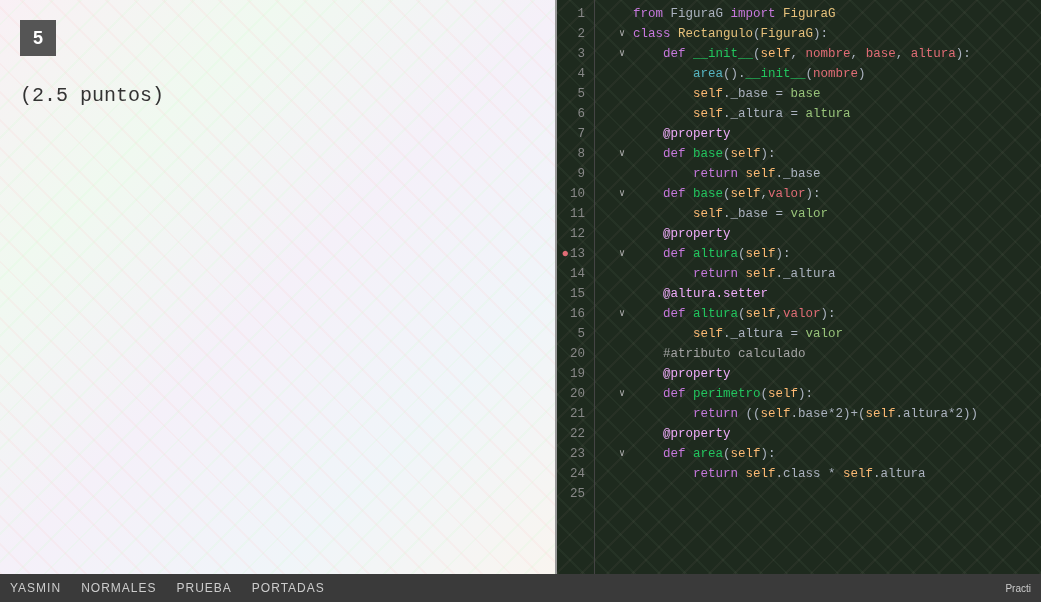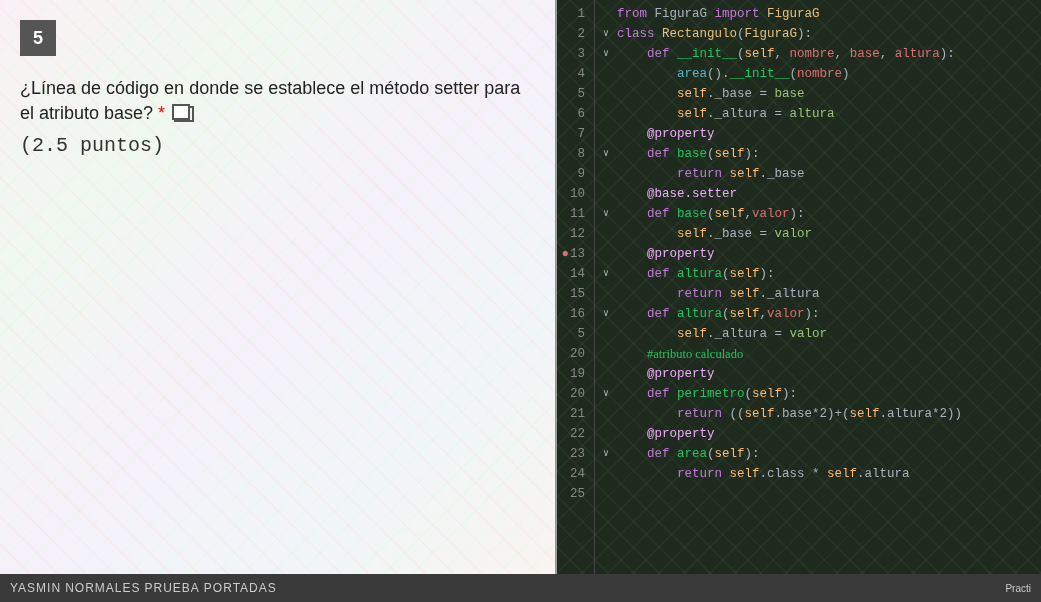--- a/index.html
+++ b/index.html
@@ -162,20 +162,21 @@
       margin-right: 1px;
     }
 
     .code-lines {
       flex: 1;
       padding: 4px 0 4px 8px;
       font-family: 'Courier New', monospace;
       font-size: 12.5px;
       line-height: 20px;
       overflow: hidden;
+      margin-left: 16px;
     }
 
     .code-line {
       display: flex;
       align-items: center;
       white-space: pre;
     }
 
     .collapse-arrow {
       display: inline-block;
@@ -184,35 +185,35 @@
       font-size: 10px;
       flex-shrink: 0;
     }
 
     
     .kw { color: #c678dd; } 
     .cn { color: #e5c07b; } 
     .fn { color: #22c55e; } 
     .param { color: #e06c75; } 
     .dec { color: #f0abfc; } 
-    .cm { color: #22c55e; font-family: Liberation Serif, serif; } 
+    .cm { color: #a3a3a3; } 
     .op { color: #abb2bf; } 
     .plain { color: #abb2bf; }
     .self-color { color: #fdba74; }
     .base-color { color: #98c379; }
     .method { color: #56b6c2; }
 
     
     .bottom-bar {
       height: 28px;
       background: #3a3a3a;
       display: flex;
       align-items: center;
       padding: 0 10px;
-      gap: 4px;
+      gap: 20px;
     }
 
     .bottom-tab {
       color: #ccc;
       font-size: 12px;
       text-transform: uppercase;
       letter-spacing: 1px;
       cursor: pointer;
     }
 
@@ -222,24 +223,20 @@
       font-size: 10px;
     }
   </style>
 </head>
 <body>
 
 <div class="main-content">
 
   <div class="left-panel">
     <div class="question-number">5</div>
-    <div class="question-text">
-      ¿Línea de código en donde se establece el método setter para el atributo base? <span class="required">*</span>
-      <span class="copy-icon"></span>
-    </div>
     <div class="points-text">(2.5 puntos)</div>
   </div>
 
   <div class="right-panel">
     <div class="code-area">
       <div class="line-numbers">
         <span class="ln">1</span>
         <span class="ln">2</span>
         <span class="ln">3</span>
         <span class="ln">4</span>
@@ -306,24 +303,20 @@
         <div class="code-line">
           <span class="collapse-arrow">∨ </span>
           <span class="plain">    </span><span class="kw">def </span><span class="fn">base</span><span class="plain">(</span><span class="self-color">self</span><span class="plain">):</span>
         </div>
 
         <div class="code-line">
           <span class="collapse-arrow"> </span>
           <span class="plain">        </span><span class="kw">return </span><span class="self-color">self</span><span class="plain">._base</span>
         </div>
 
-        <div class="code-line">
-          <span class="collapse-arrow"> </span>
-          <span class="plain">    </span><span class="dec">@base.setter</span>
-        </div>
 
         <div class="code-line">
           <span class="collapse-arrow">∨ </span>
           <span class="plain">    </span><span class="kw">def </span><span class="fn">base</span><span class="plain">(</span><span class="self-color">self</span><span class="plain">,</span><span class="param">valor</span><span class="plain">):</span>
         </div>
 
         <div class="code-line">
           <span class="collapse-arrow"> </span>
           <span class="plain">        </span><span class="self-color">self</span><span class="plain">._base </span><span class="op">= </span><span class="base-color">valor</span>
         </div>
@@ -336,20 +329,24 @@
         <div class="code-line">
           <span class="collapse-arrow">∨ </span>
           <span class="plain">    </span><span class="kw">def </span><span class="fn">altura</span><span class="plain">(</span><span class="self-color">self</span><span class="plain">):</span>
         </div>
 
         <div class="code-line">
           <span class="collapse-arrow"> </span>
           <span class="plain">        </span><span class="kw">return </span><span class="self-color">self</span><span class="plain">._altura</span>
         </div>
 
+        <div class="code-line">
+          <span class="collapse-arrow"> </span>
+          <span class="plain">    </span><span class="dec">@altura.setter</span>
+        </div>
 
         <div class="code-line">
           <span class="collapse-arrow">∨ </span>
           <span class="plain">    </span><span class="kw">def </span><span class="fn">altura</span><span class="plain">(</span><span class="self-color">self</span><span class="plain">,</span><span class="param">valor</span><span class="plain">):</span>
         </div>
 
         <div class="code-line">
           <span class="collapse-arrow"> </span>
           <span class="plain">        </span><span class="self-color">self</span><span class="plain">._altura </span><span class="op">= </span><span class="base-color">valor</span>
         </div>

